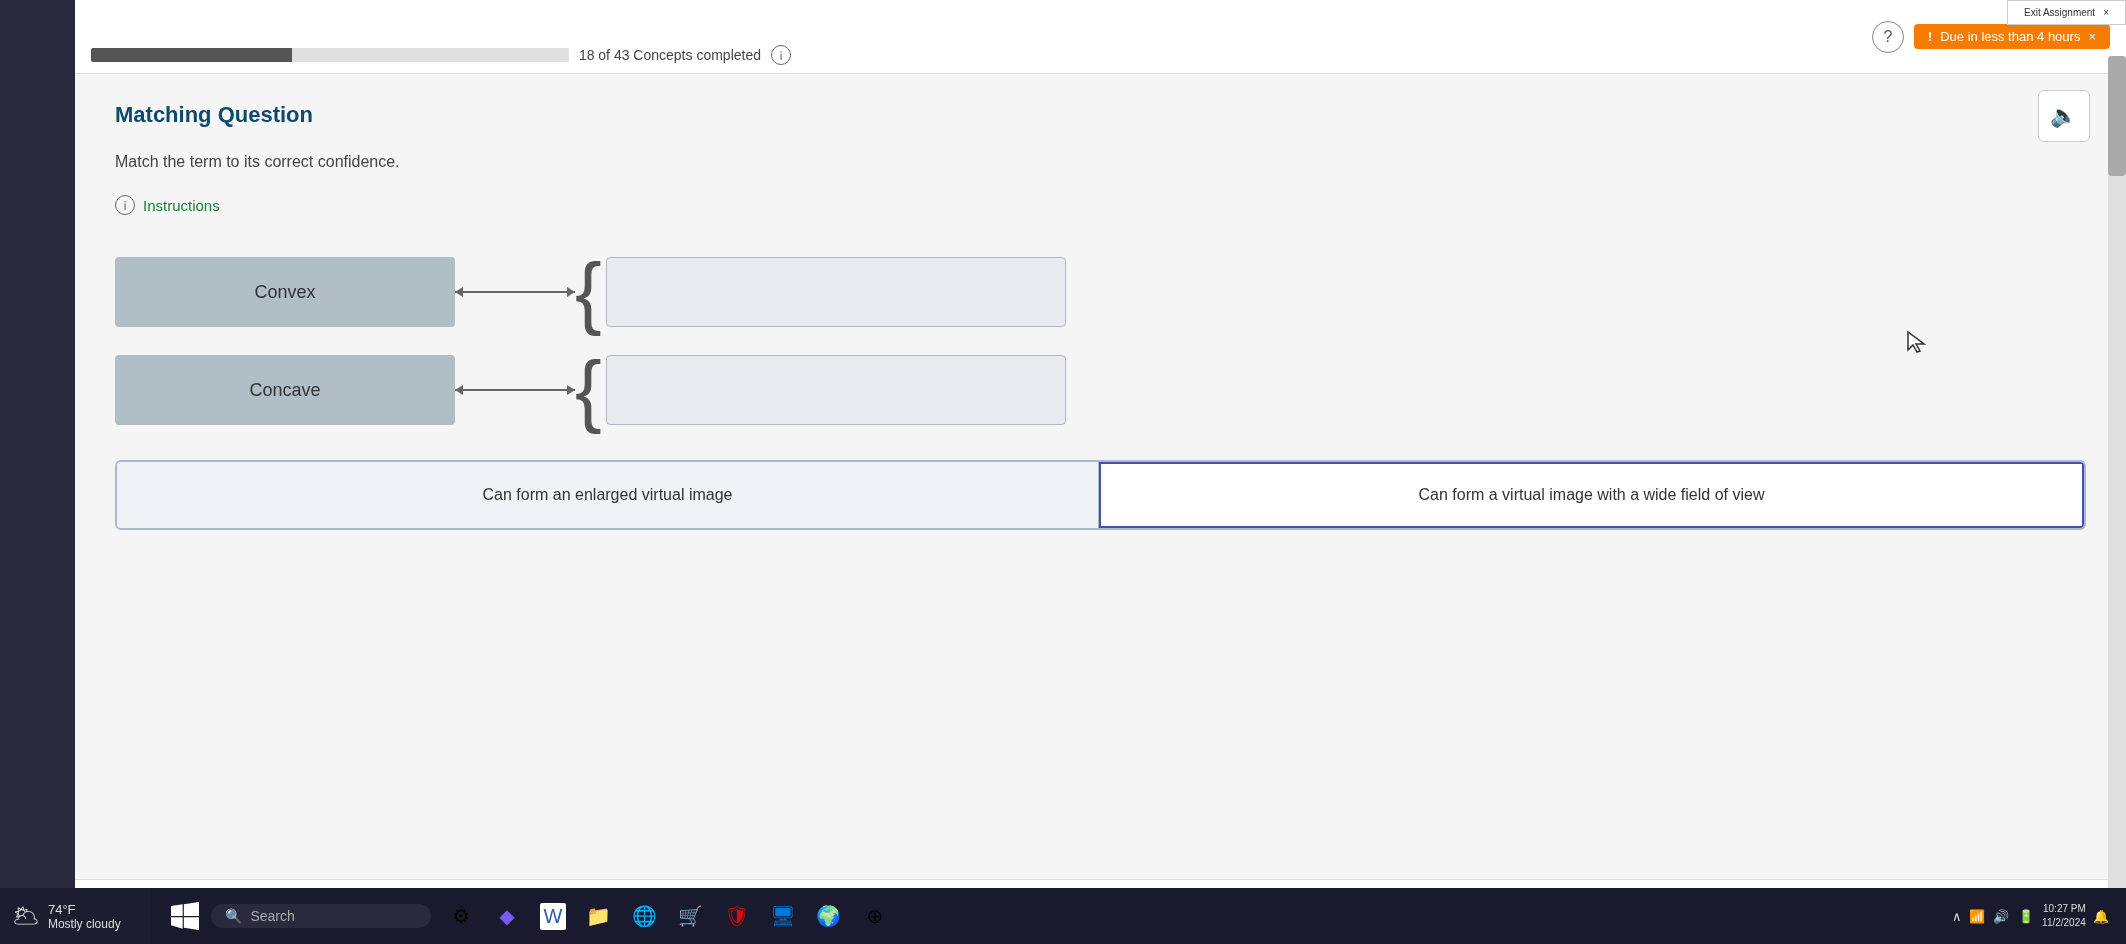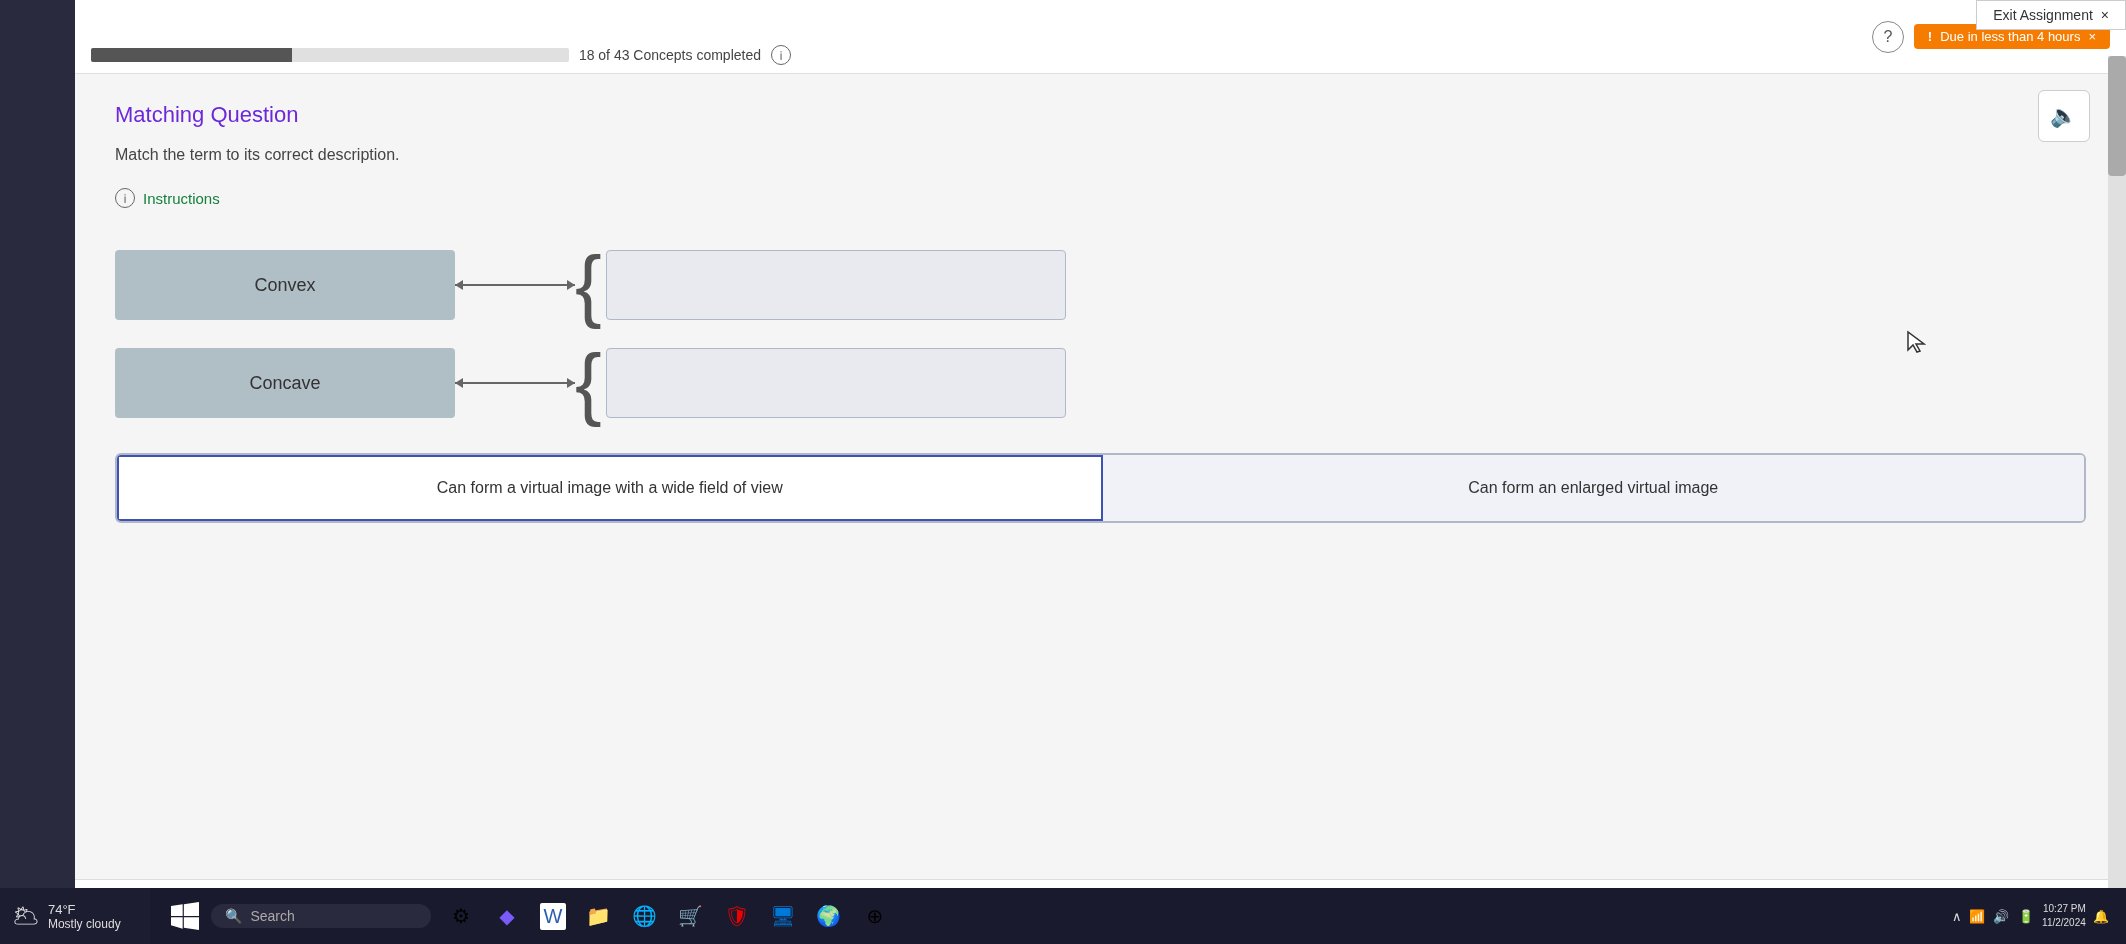--- a/index.html
+++ b/index.html
@@ -117,41 +117,41 @@
       cursor: pointer;
     }
 
     .exit-assignment-btn {
       position: absolute;
       top: 0;
       right: 0;
       background: #fff;
       border: 1px solid #ccc;
       padding: 6px 16px;
-      font-size: 14px;
+      font-size: 10px;
       display: flex;
       align-items: center;
       gap: 8px;
       cursor: pointer;
       color: #333;
     }
 
     
     .content-area {
       flex: 1;
       padding: 28px 40px 20px 40px;
       overflow-y: auto;
       position: relative;
     }
 
     .question-type {
       font-size: 22px;
-      font-weight: 400;
-      color: #6d28d9;
-      margin-bottom: 18px;
+      font-weight: 700;
+      color: #0c4a6e;
+      margin-bottom: 25px;
     }
 
     .question-instruction {
       font-size: 16px;
       color: #444;
       margin-bottom: 24px;
     }
 
     .instructions-row {
       display: flex;
@@ -488,21 +488,21 @@
 
   <div class="content-area">
 
     <div style="position:absolute; top:16px; right:36px;">
       <button style="width:52px;height:52px;border:1.5px solid #ccc;border-radius:6px;background:#fff;font-size:22px;cursor:pointer;display:flex;align-items:center;justify-content:center;">
         <span>🔈</span>
       </button>
     </div>
 
     <div class="question-type">Matching Question</div>
-    <div class="question-instruction">Match the term to its correct description.</div>
+    <div class="question-instruction">Match the term to its correct confidence.</div>
 
     <div class="instructions-row">
       <div class="info-icon">ℹ</div>
       <span style="cursor:pointer; color:#15803d;">Instructions</span>
     </div>
 
     <div class="matching-area">
 
       <div class="match-row">
         <div class="term-box">
@@ -524,25 +524,25 @@
           <div class="arrow-line"></div>
         </div>
         <span class="brace">{</span>
         <div class="answer-box">
         </div>
       </div>
 
     </div>
 
     <div class="options-area">
+      <div class="option-item">
+        <span>Can form an enlarged virtual image</span>
+      </div>
       <div class="option-item selected">
         <span>Can form a virtual image with a wide field of view</span>
-      </div>
-      <div class="option-item">
-        <span>Can form an enlarged virtual image</span>
       </div>
     </div>
 
   </div>
 
   <div class="bottom-bar">
     <div class="confidence-section">
       <span class="confidence-label">Rate your confidence to submit your answer.</span>
       <button class="confidence-btn">
         <span>High</span>

